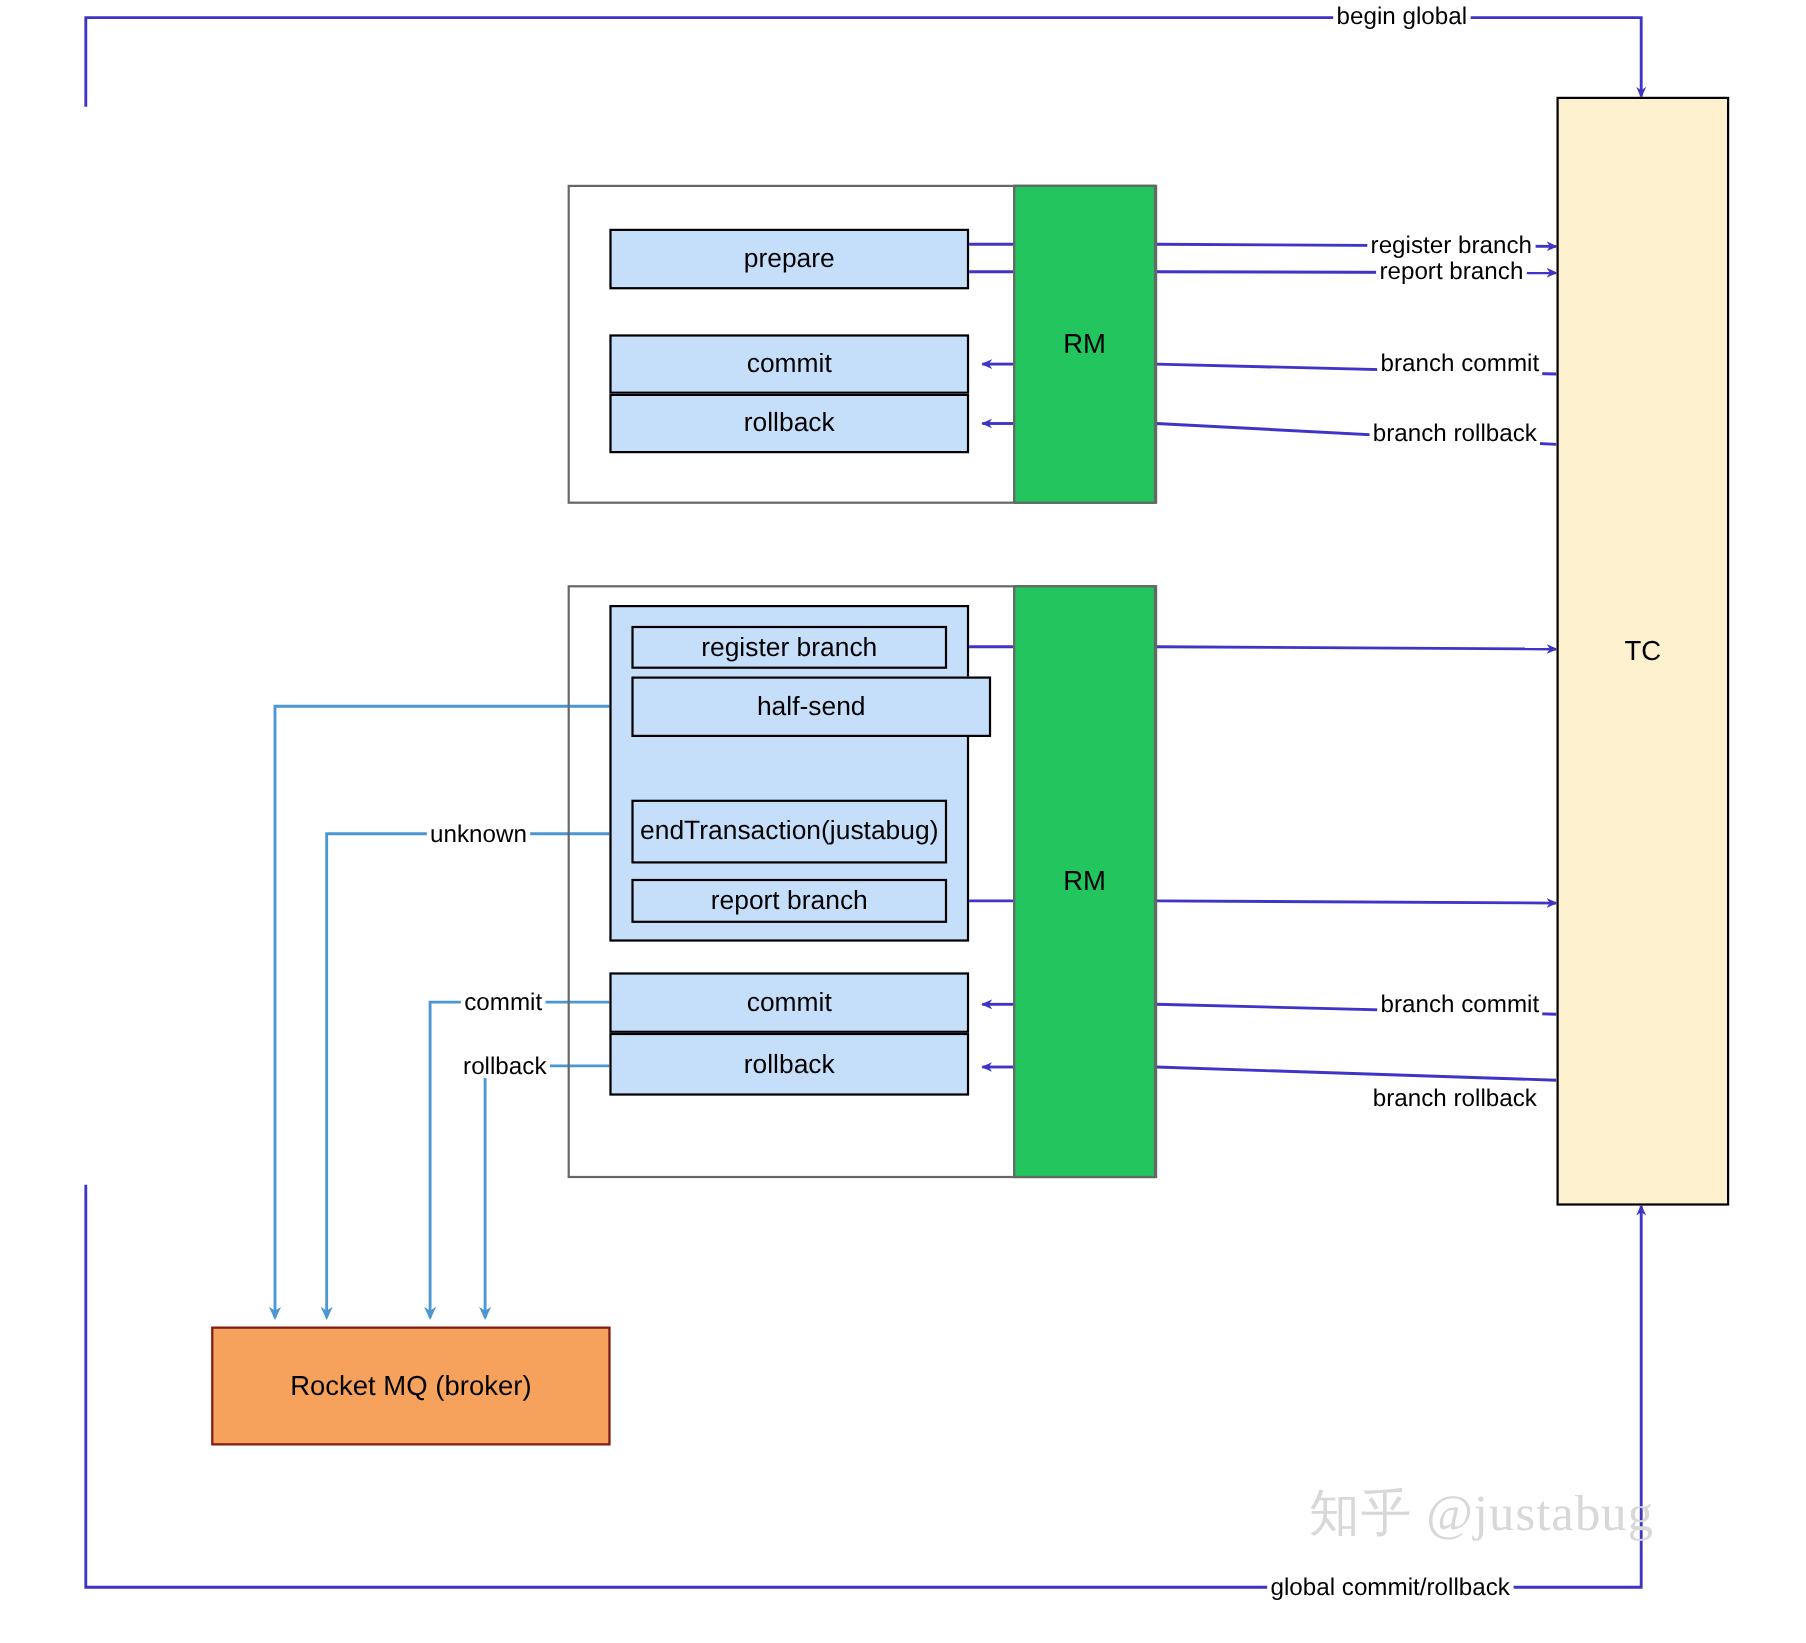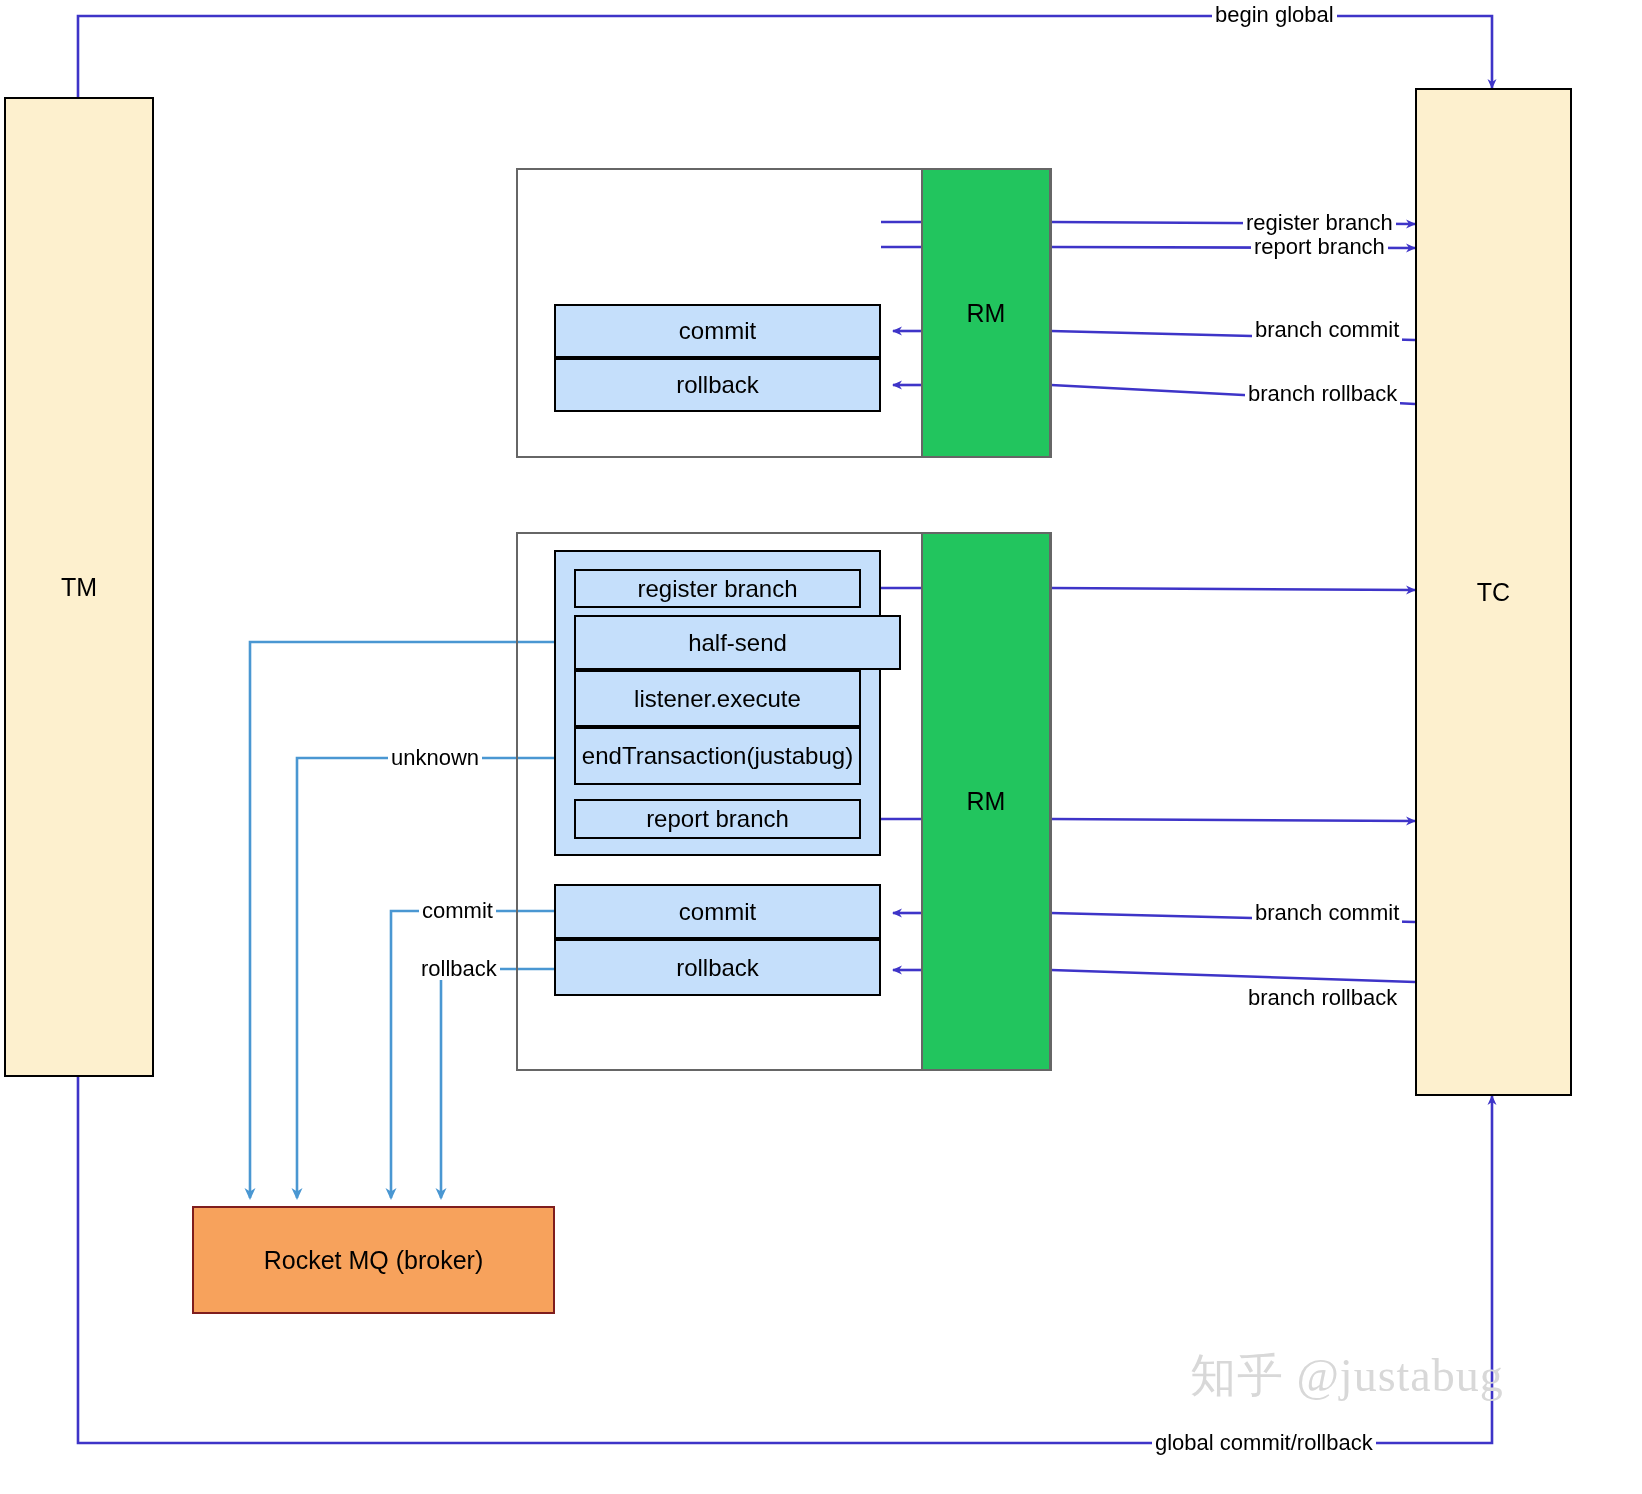--- a/index.html
+++ b/index.html
@@ -137,34 +137,34 @@
       <path d="M574,642 L250,642 L250,1198" marker-end="url(#arrow-mq)"></path>
 
       <path d="M574,758 L297,758 L297,1198" marker-end="url(#arrow-mq)"></path>
 
       <path d="M554,911 L391,911 L391,1198" marker-end="url(#arrow-mq)"></path>
 
       <path d="M554,969 L441,969 L441,1198" marker-end="url(#arrow-mq)"></path>
     </g>
   </svg>
 
-  <div class="node endpoint" style="left:4px; top:97px; width:150px; height:980px;">
-    <span>TM</span>
-  </div>
 
   <div class="node endpoint" style="left:1415px; top:88px; width:157px; height:1008px;">
     <span>TC</span>
   </div>
 
   <div class="node container-box" style="left:516px; top:168px; width:536px; height:290px;"></div>
 
   <div class="node rm-col" style="left:921px; top:168px; width:130px; height:290px;">
     <span>RM</span>
   </div>
 
+  <div class="node blue-box" style="left:554px; top:208px; width:327px; height:55px;">
+    <span>prepare</span>
+  </div>
 
   <div class="node blue-box" style="left:554px; top:304px; width:327px; height:54px;">
     <span>commit</span>
   </div>
 
   <div class="node blue-box" style="left:554px; top:358px; width:327px; height:54px;">
     <span>rollback</span>
   </div>
 
   <div class="node container-box" style="left:516px; top:532px; width:536px; height:539px;"></div>
@@ -176,23 +176,20 @@
   <div class="node blue-group" style="left:554px; top:550px; width:327px; height:306px;"></div>
 
   <div class="node blue-box" style="left:574px; top:569px; width:287px; height:39px;">
     <span>register branch</span>
   </div>
 
   <div class="node blue-box" style="left:574px; top:615px; width:327px; height:55px;">
     <span>half-send</span>
   </div>
 
-  <div class="node blue-box" style="left:574px; top:670px; width:287px; height:57px;">
-    <span>listener.execute</span>
-  </div>
 
   <div class="node blue-box" style="left:574px; top:727px; width:287px; height:58px;">
     <span>endTransaction(justabug)</span>
   </div>
 
   <div class="node blue-box" style="left:574px; top:799px; width:287px; height:40px;">
     <span>report branch</span>
   </div>
 
   <div class="node blue-box" style="left:554px; top:884px; width:327px; height:55px;">

